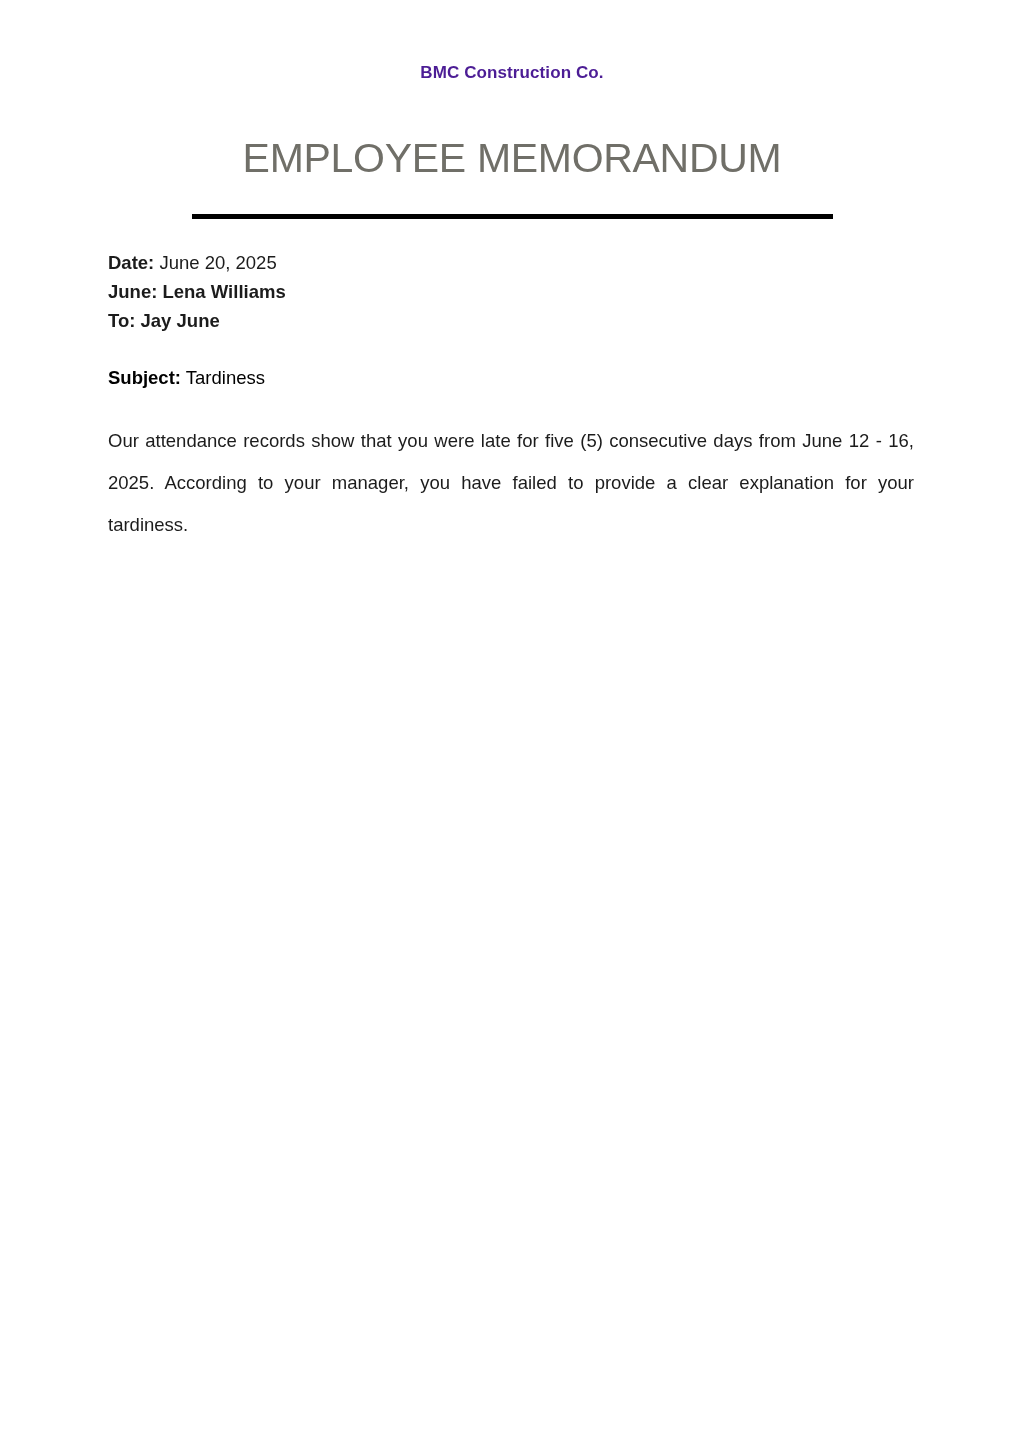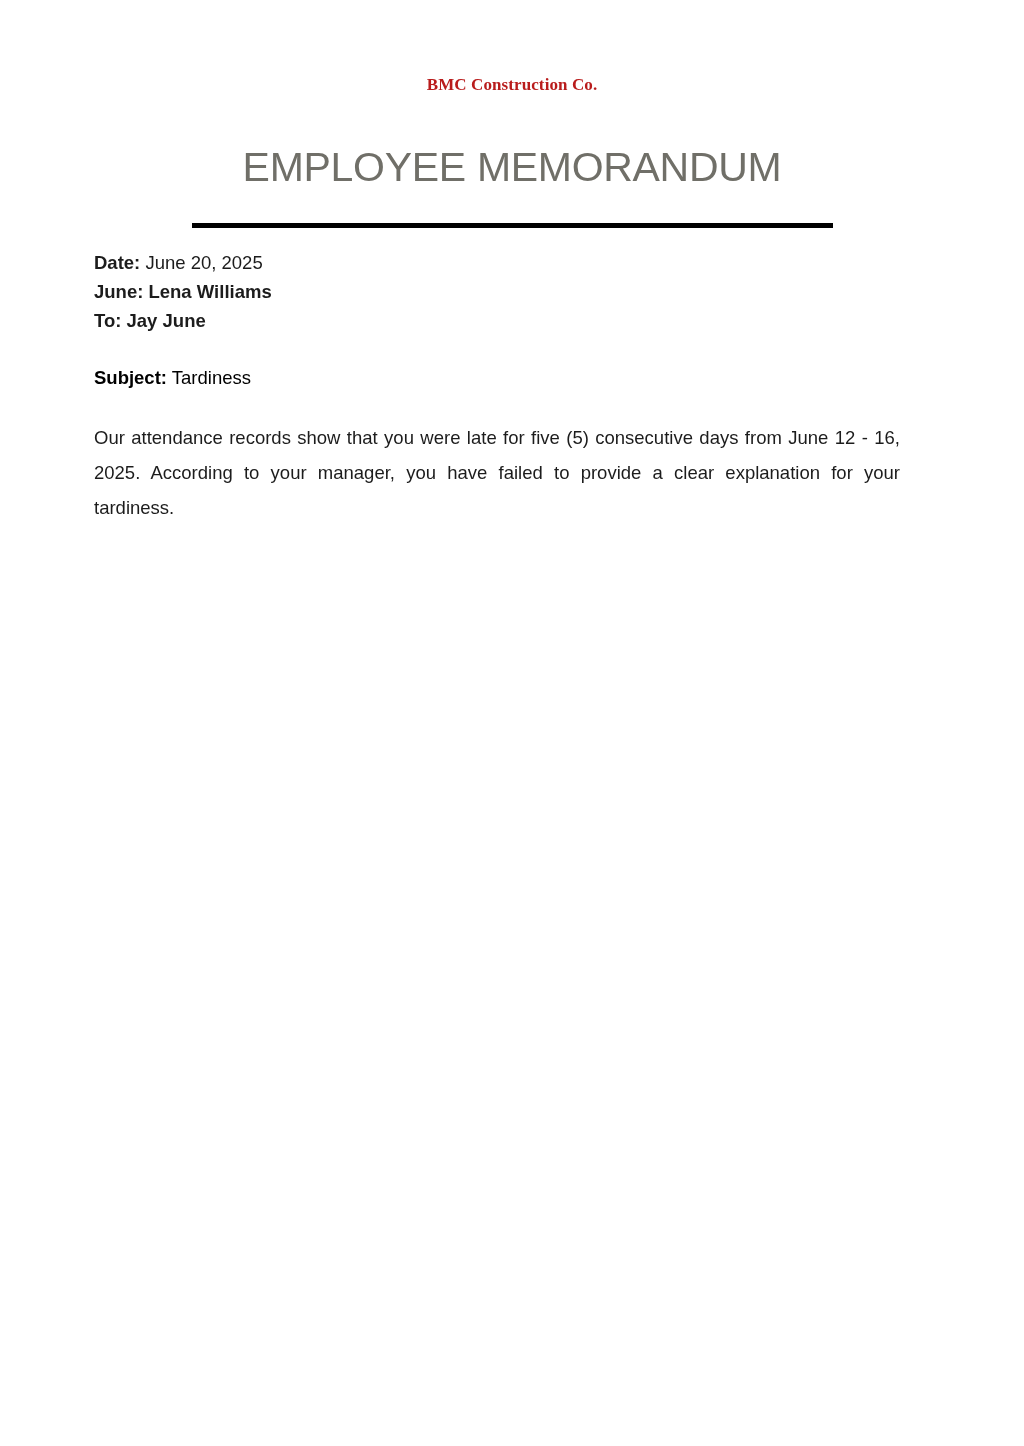--- a/index.html
+++ b/index.html
@@ -24,51 +24,51 @@
     overflow: hidden;
   }
 
   
   .header {
     padding-top: 62px;
     text-align: center;
   }
 
   .company-name {
-    font-family: Liberation Serif, serif;
+    font-family: Liberation Sans, sans-serif;
     font-size: 17px;
     font-weight: bold;
     line-height: 22px;
-    color: #b91c1c;
+    color: #4c1d95;
     letter-spacing: 0.1px;
-    margin: 12px;
+    margin: 0;
   }
 
   .memo-title {
     font-family: "Liberation Sans", sans-serif;
     font-size: 41px;
     font-weight: normal;
     line-height: 46px;
     color: #706f68;
     letter-spacing: -0.3px;
-    margin: 0;
+    margin: 15px;
     padding-top: 36px;
   }
 
   .title-rule {
     width: 641px;
     height: 5px;
     background: #000000;
     margin: 33px auto 0 auto;
   }
 
   
   .content {
     position: absolute;
-    left: 94px;
+    left: 108px;
     top: 248px;
     width: 806px;
   }
 
   .meta-block {
     font-size: 18.5px;
     line-height: 29px;
     color: #1c1c1c;
   }
 
@@ -100,21 +100,21 @@
   .subject-label {
     font-weight: bold;
   }
 
   .subject-value {
     font-weight: normal;
   }
 
   .paragraph {
     font-size: 18.5px;
-    line-height: 35px;
+    line-height: 42px;
     color: #1c1c1c;
     text-align: justify;
     margin: 0;
     padding-top: 28px;
   }
 </style>
 </head>
 <body>
 
 <div class="page">

